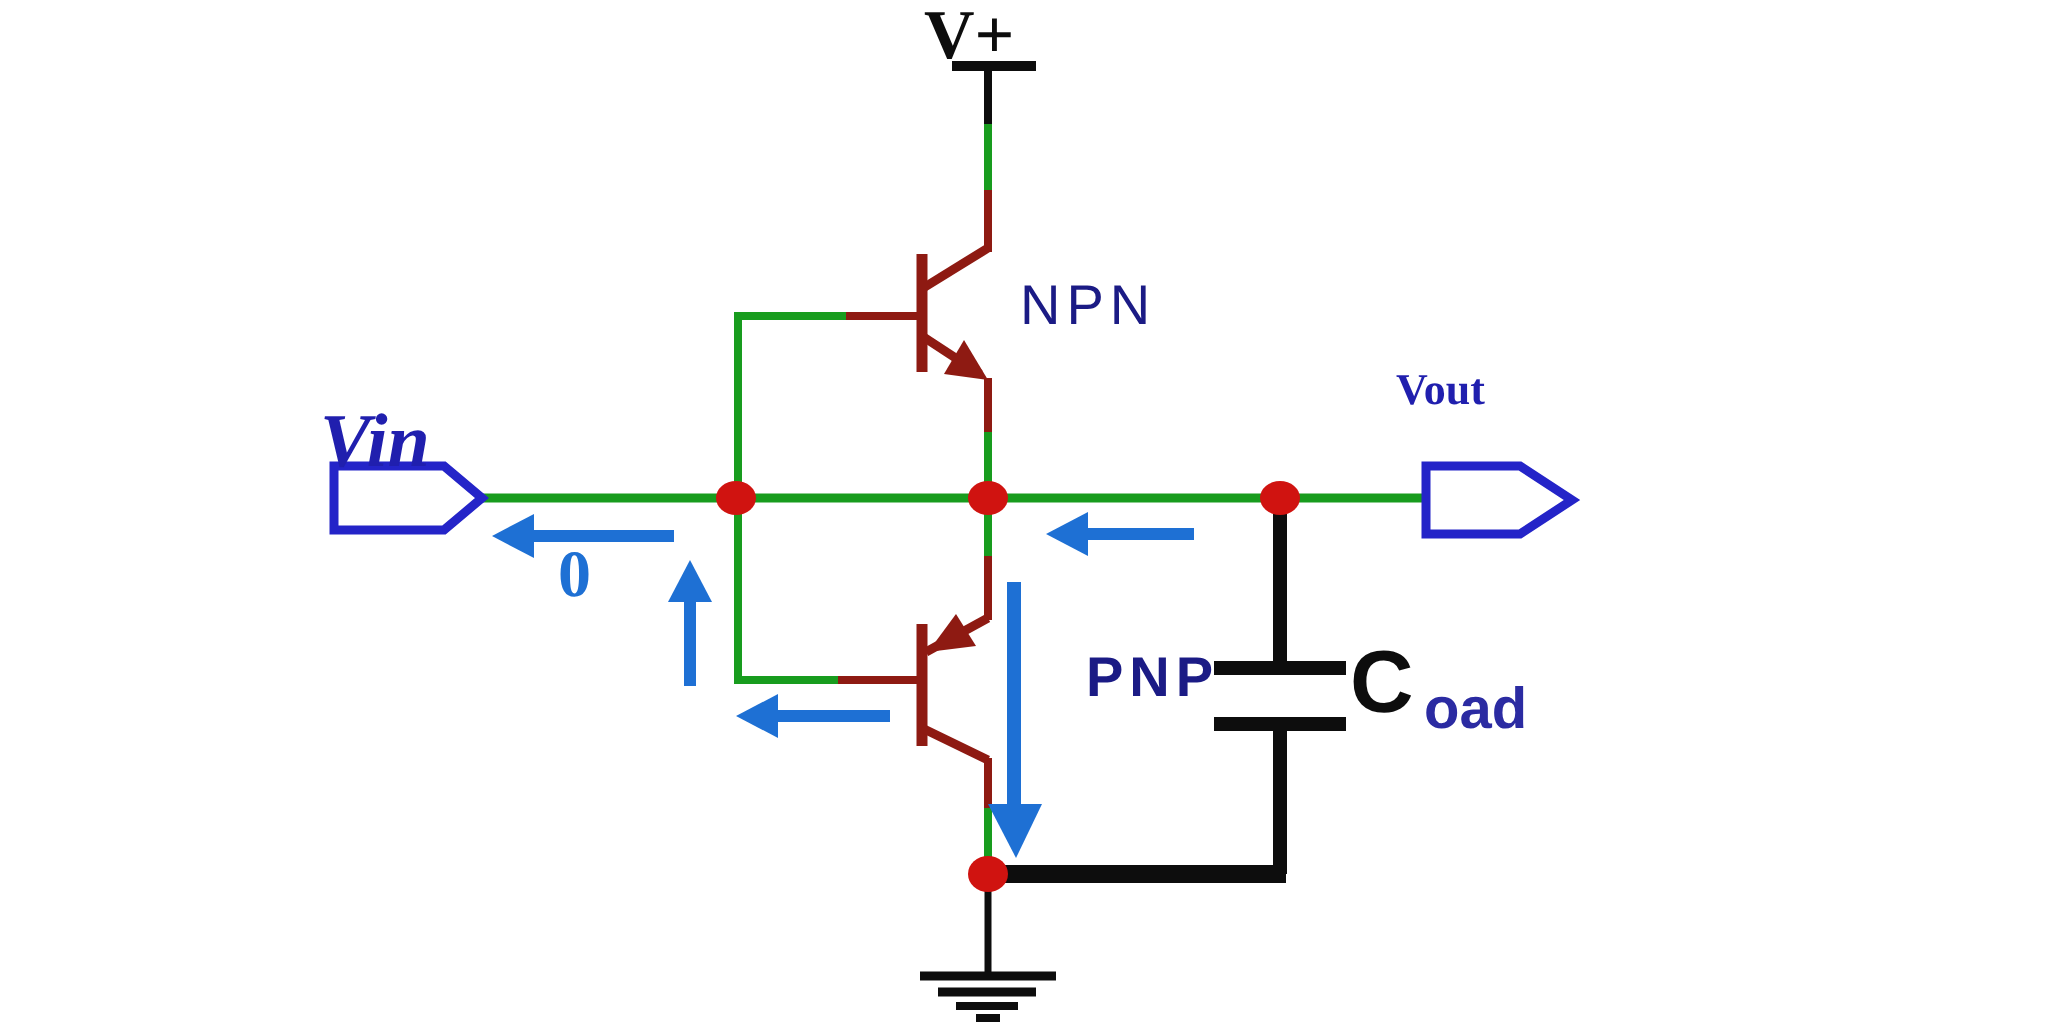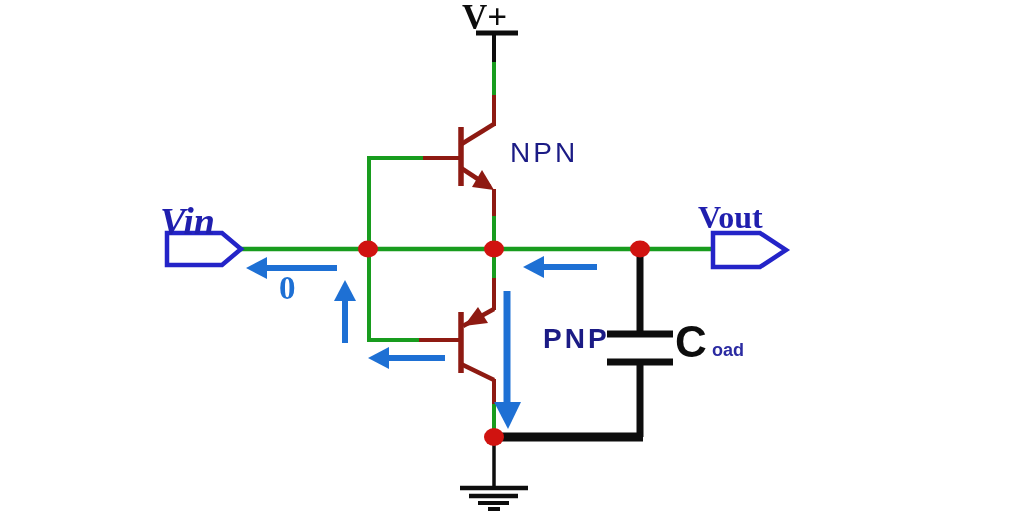--- a/index.html
+++ b/index.html
@@ -16,29 +16,29 @@
   .comp{stroke:var(--component);fill:none;}
   .blk{stroke:var(--black);fill:none;}
   .arr{stroke:var(--arrow);fill:none;}
   .arrh{fill:var(--arrow);stroke:none;}
   .comph{fill:var(--component);stroke:none;}
   .dot{fill:var(--junction);stroke:none;}
   .term{stroke:var(--terminal_outline);fill:#ffffff;stroke-linejoin:miter;}
   .lbl{position:absolute;white-space:nowrap;line-height:1;}
   .lbl-vplus{left:462px;top:0px;font-size:35px;font-weight:600;color:var(--black);}
   .lbl-vin{left:160px;top:202px;font-size:38px;font-weight:600;color:var(--terminal_text);font-style:italic;}
-  .lbl-vout{left:698px;top:201px;font-size:32px;font-weight:600;color:var(--terminal_text);}
+  .lbl-vout{left:698px;top:184px;font-size:22px;font-weight:600;color:var(--terminal_text);}
   .lbl-npn{left:510px;top:139px;font-size:28px;font-weight:400;letter-spacing:3px;
            color:var(--transistor_text);font-family:"Liberation Sans",sans-serif;}
   .lbl-pnp{left:511px;top:325px;font-size:28px;font-weight:700;letter-spacing:3px;
            color:var(--transistor_text);font-family:"Liberation Sans",sans-serif;margin-left:32px;}
   .lbl-zero{left:279px;top:272px;font-size:33px;font-weight:700;color:var(--arrow);}
   .lbl-capmain{left:675px;top:320px;font-size:44px;font-weight:700;color:var(--black);
            font-family:"Liberation Sans",sans-serif;}
-  .lbl-capsub{left:712px;top:341px;font-size:18px;font-weight:700;color:var(--cap_sub_text);
+  .lbl-capsub{left:712px;top:341px;font-size:29px;font-weight:700;color:var(--cap_sub_text);
            font-family:"Liberation Sans",sans-serif;}
 </style>
 </head>
 <body>
 
 <div class="canvas">
 
   <svg width="1024" height="512" viewBox="0 0 1024 512">
 
     <g>

